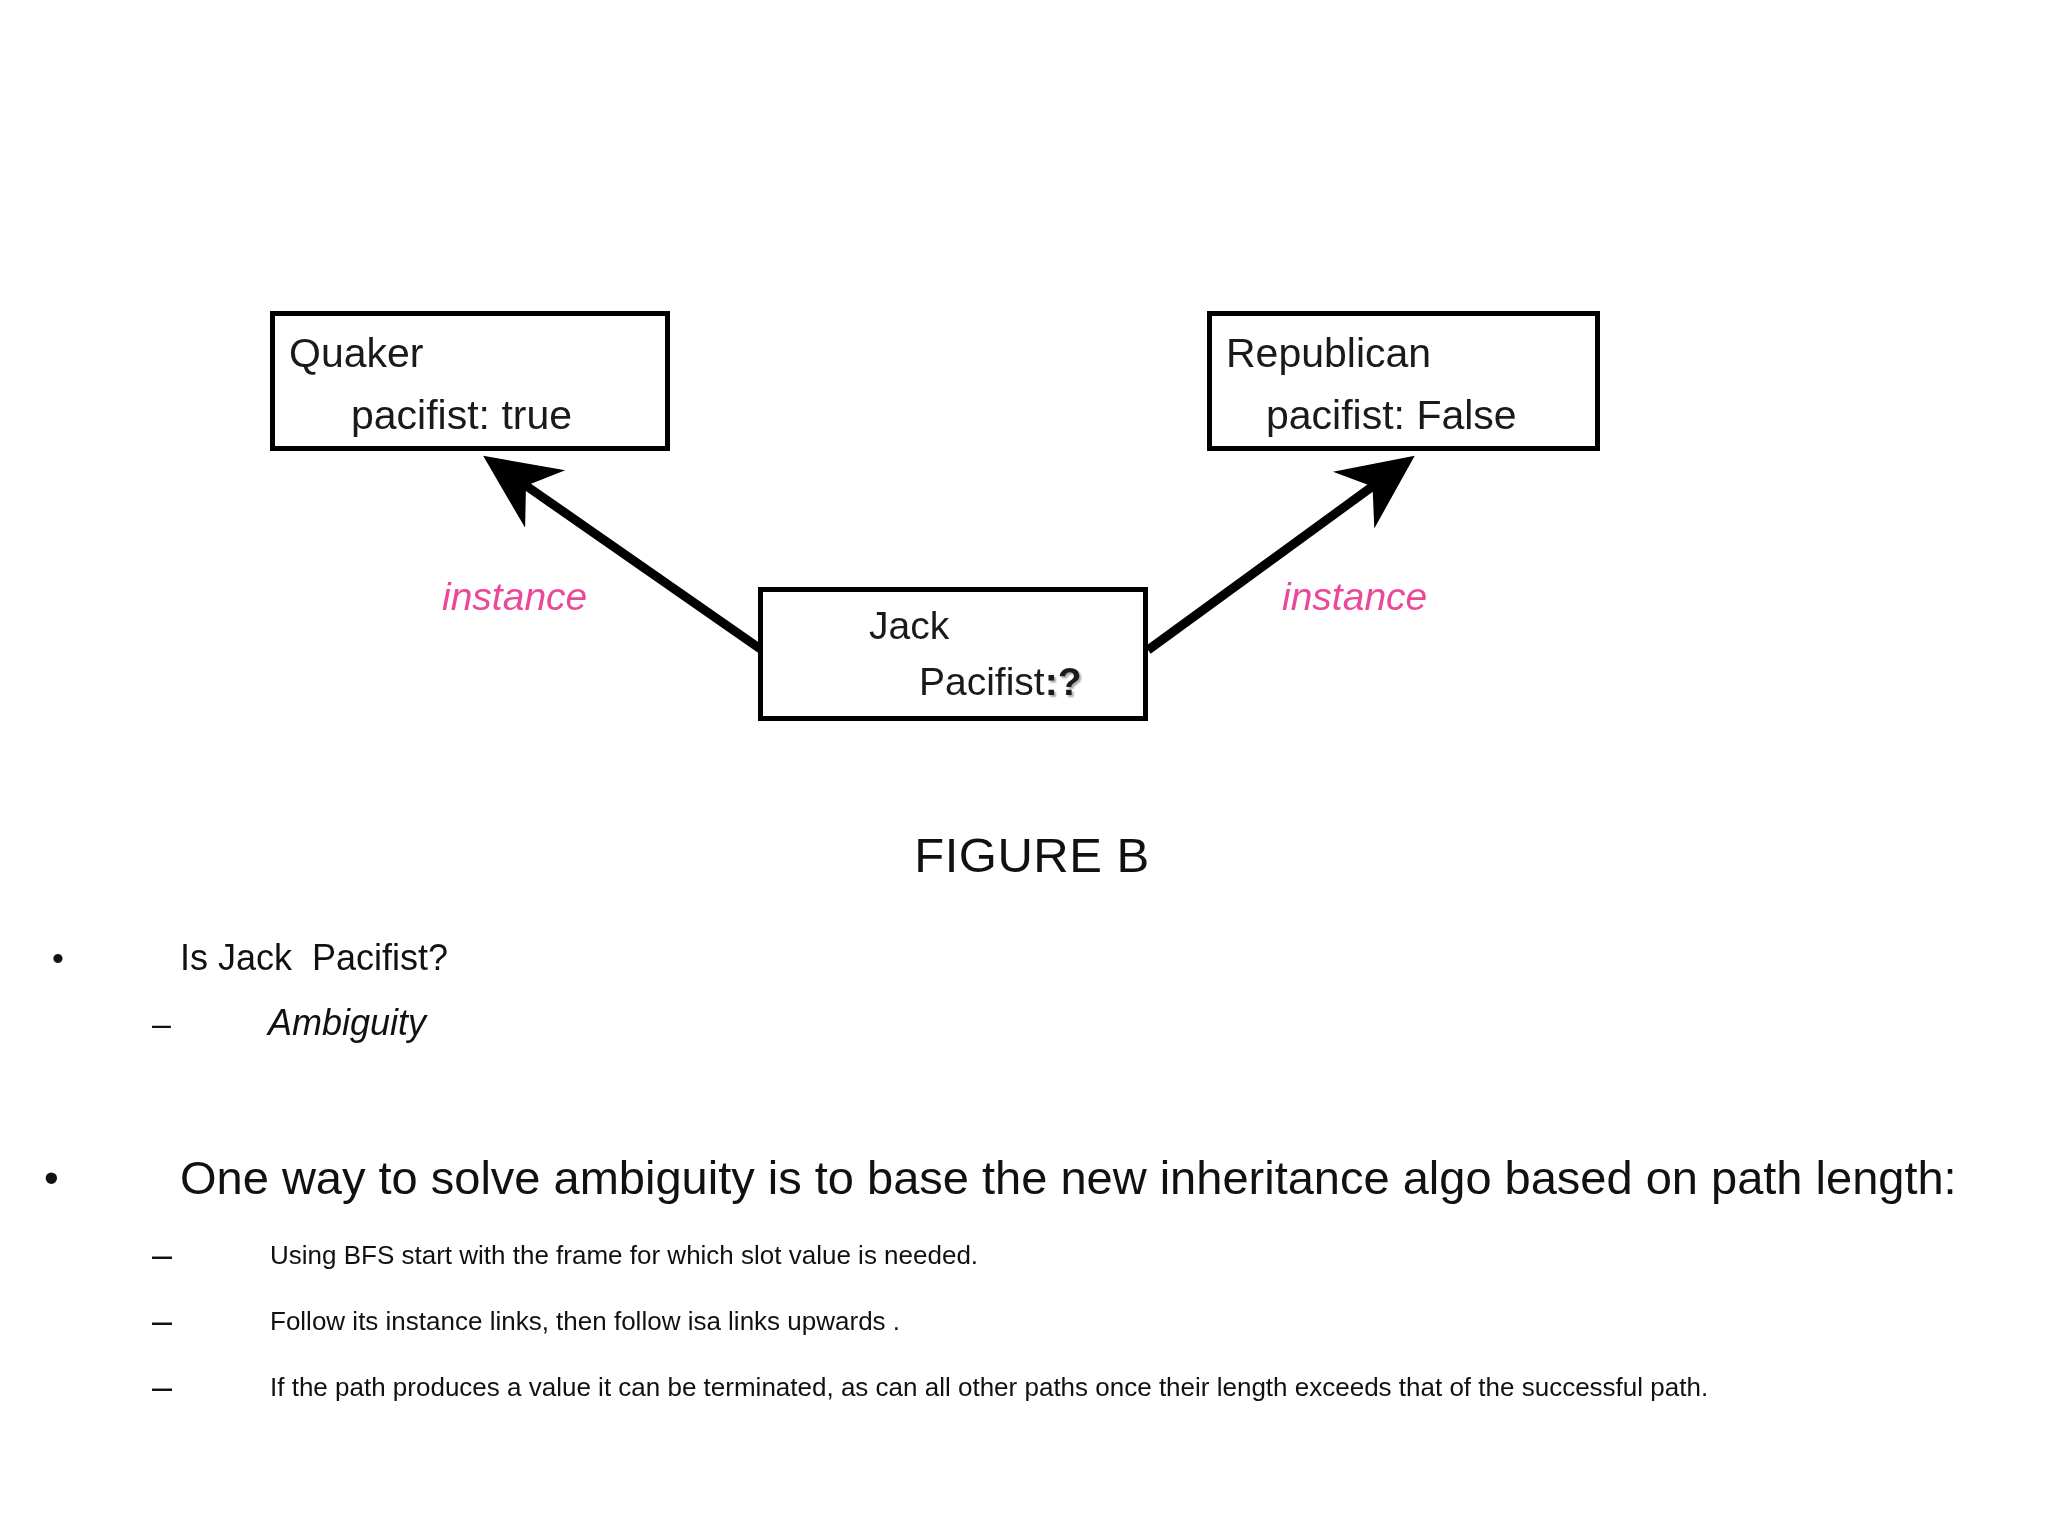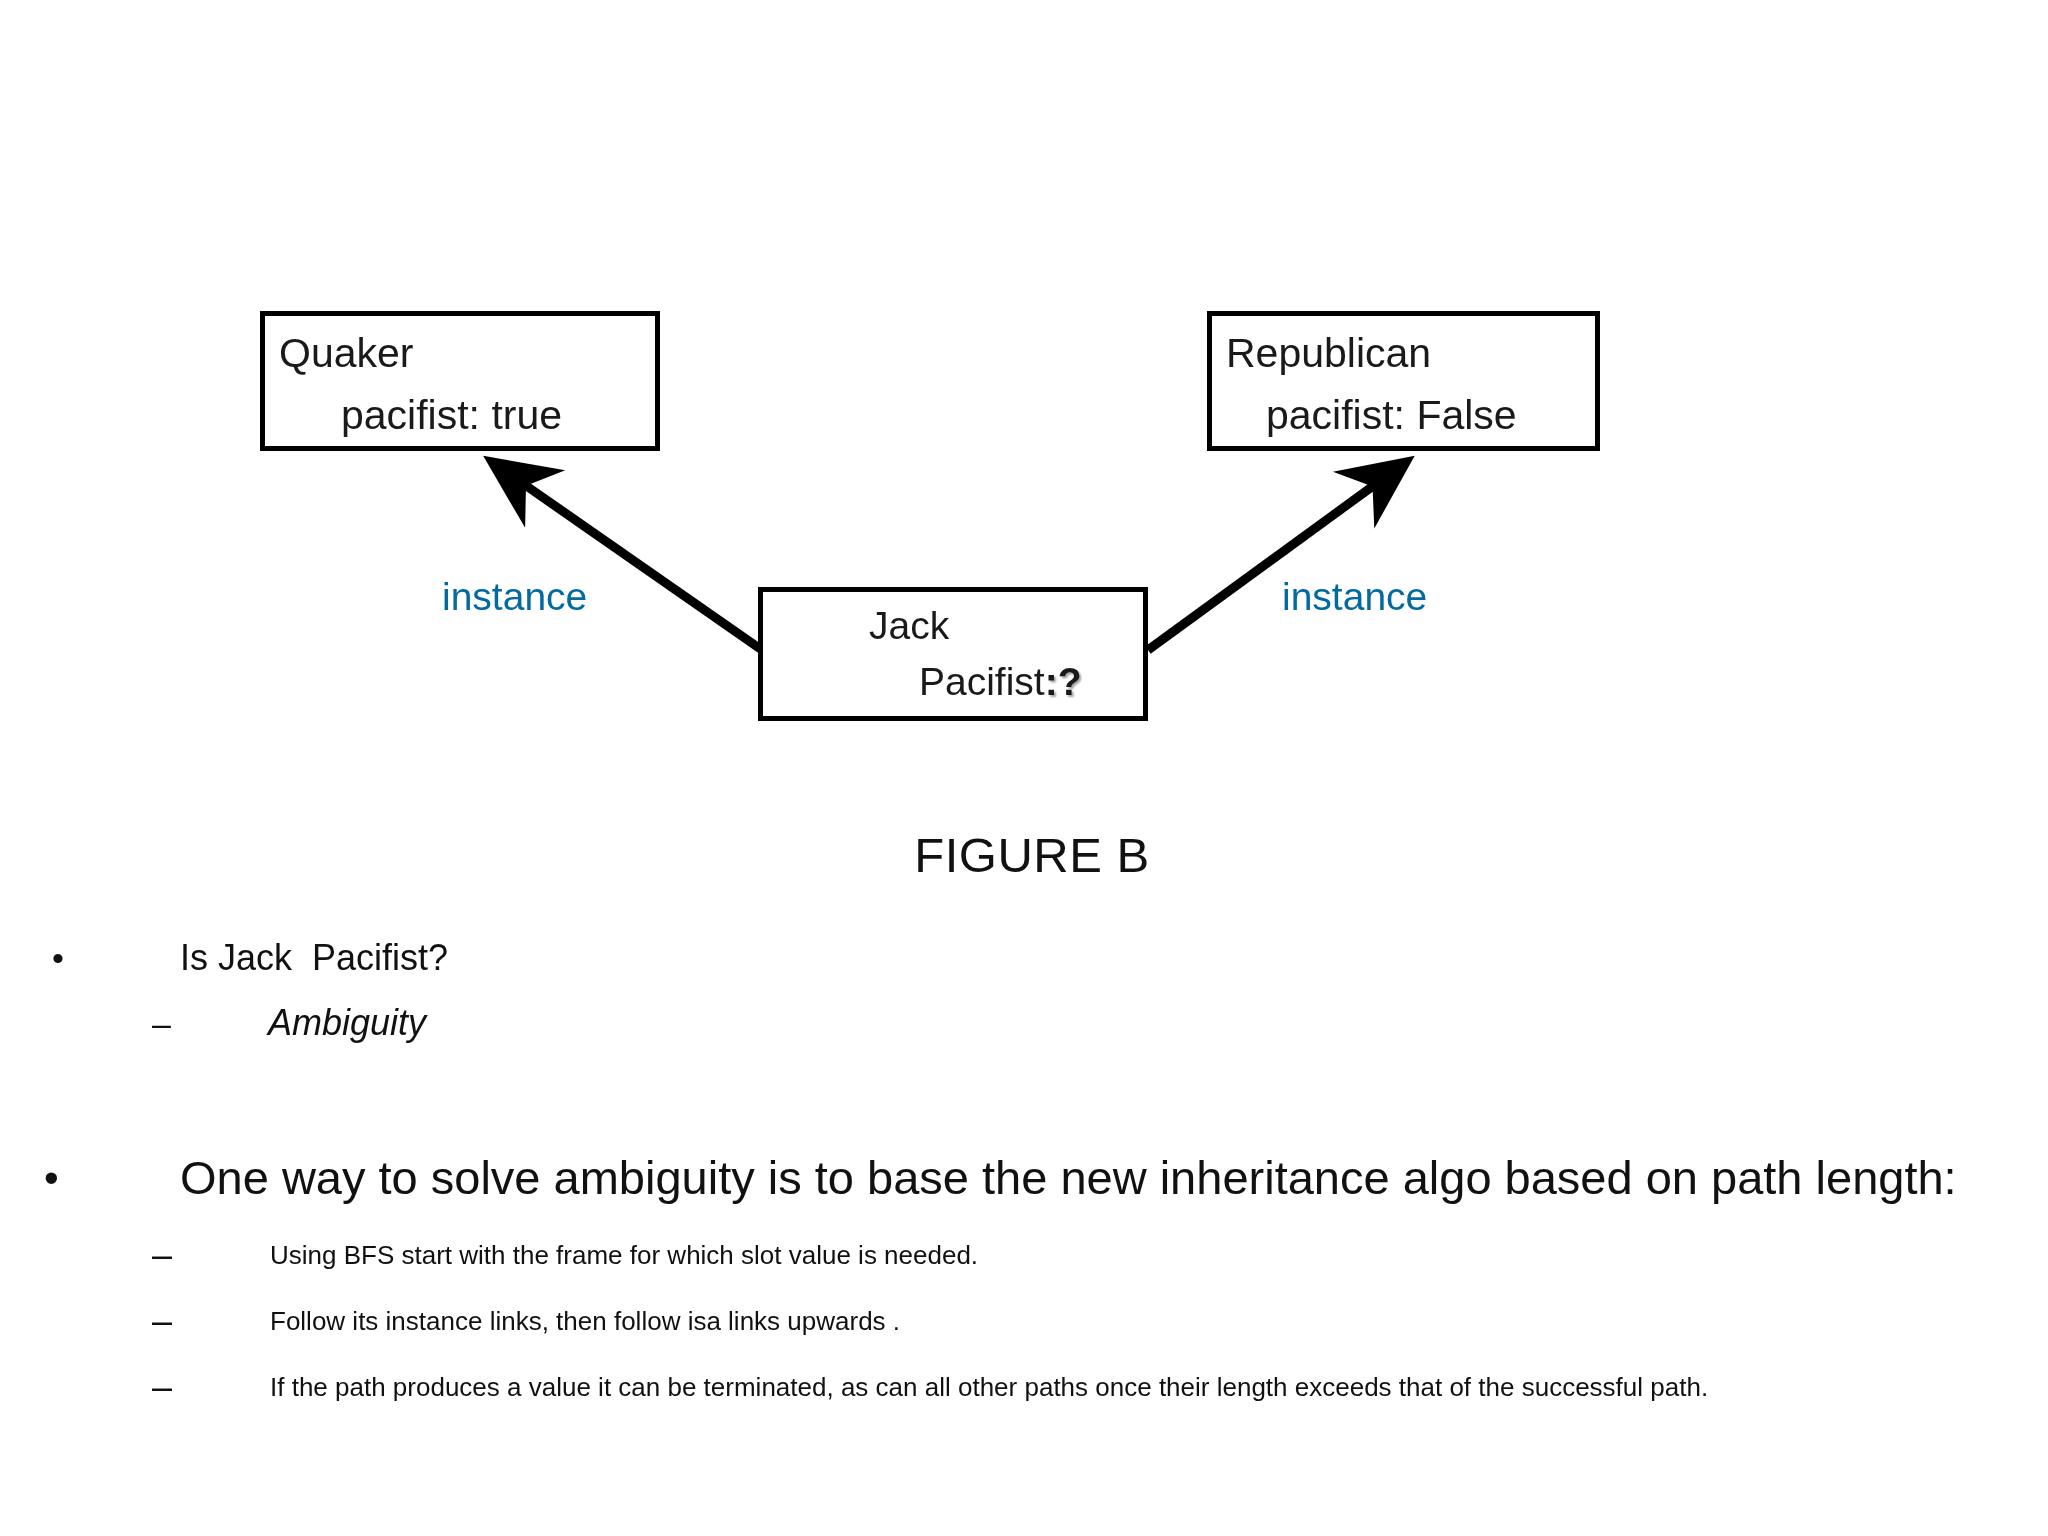--- a/index.html
+++ b/index.html
@@ -35,21 +35,21 @@
   .node-line {
     font-size: 41px;
     line-height: 62px;
     white-space: pre;
     color: #1a1a1a;
   }
   .node-line.indent-1 { padding-left: 62px; }
   .node-line.indent-2 { padding-left: 40px; }
 
   #box-quaker {
-    left: 260px;
+    left: 270px;
     top: 311px;
     width: 400px;
     height: 140px;
   }
   #box-republican {
     left: 1207px;
     top: 311px;
     width: 393px;
     height: 140px;
   }
@@ -64,22 +64,23 @@
   #box-jack .jack-slot { padding-left: 142px; }
   .qmark-bold {
     font-weight: bold;
     text-shadow: 2px 2px 2px rgba(0,0,0,0.35);
   }
 
   .edge-label {
     position: absolute;
     font-size: 39px;
     line-height: 44px;
-    color: #0369a1;
+    color: #ec4899;
     white-space: nowrap;
+    font-style: italic;
   }
   #label-instance-left  { left: 442px; top: 575px; }
   #label-instance-right { left: 1282px; top: 575px; }
 
   #svg-arrows {
     position: absolute;
     left: 0;
     top: 0;
     width: 2048px;
     height: 800px;

